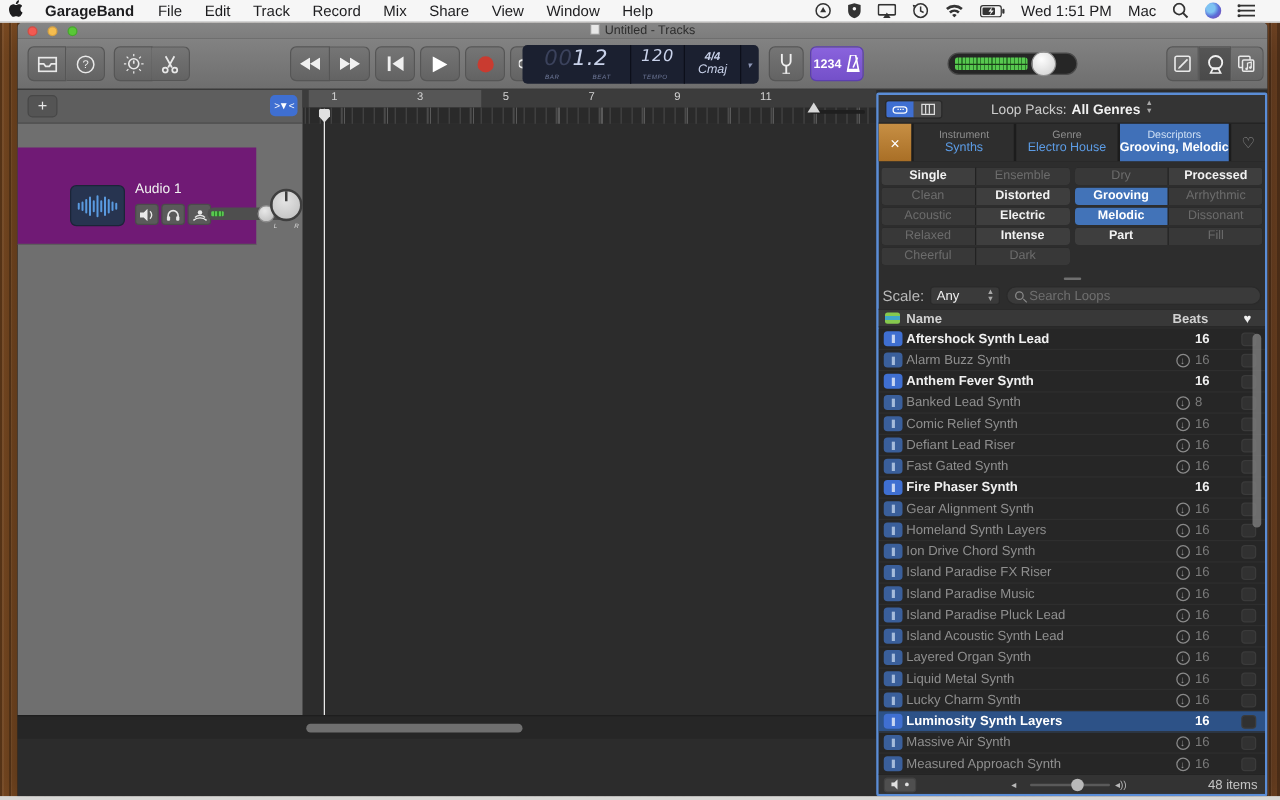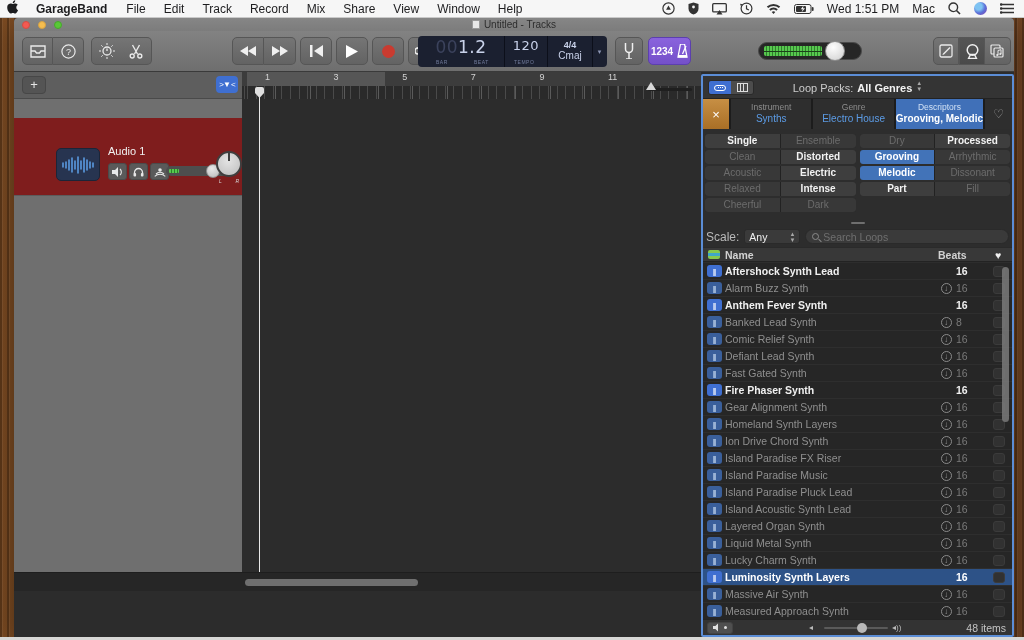--- a/index.html
+++ b/index.html
@@ -14,21 +14,21 @@
   .wallpaper:after{content:"";position:absolute;inset:0;background:repeating-linear-gradient(90deg,rgba(0,0,0,.25) 0 2px,rgba(255,255,255,.06) 2px 3px,transparent 3px 7px);}
   .desk-bottom { left:0; top:637px; width:1024px; height:3px; background:#d8d8d6; z-index:60;}
 
   
   .menubar { left:0; top:0; width:1024px; height:18px; background:#f6f6f6; border-bottom:1px solid #c9c9c9;
     display:flex; align-items:center; font-size:12px; color:#1d1d1f; z-index:90; }
   .apple { width:26px; text-align:center; }
   .menu-items { display:flex; }
   .menu-item { padding:0 9px; line-height:18px; }
   .menu-item.app { font-weight:bold; padding:0 10px; }
-  .menu-status { margin-left:auto; display:flex; align-items:center; gap:13px; padding-right:10px; }
+  .menu-status { margin-left:auto; display:flex; align-items:center; gap:13px; padding-right:20px; }
   .menu-status svg { display:block; }
   .mb-time, .mb-user { font-size:12px; }
   .siri-orb { width:13px; height:13px; border-radius:50%;
     background:radial-gradient(circle at 35% 35%, #7ec3f2 0 28%, #5a6fd8 55%, #8a3fa8 100%); }
 
   
   .window { left:14px; top:18px; width:1000px; height:619px; background:#2c2c2c;
     border-radius:4px 4px 0 0; overflow:hidden; box-shadow:0 8px 30px rgba(0,0,0,.45); }
 
   .titlebar { left:0; top:0; width:1000px; height:13px; background:linear-gradient(#868686,#7c7c7c); }
@@ -43,21 +43,21 @@
     border-bottom:1px solid #3a3a3a; }
   .tb-btn { position:absolute; top:6px; height:28px; background:linear-gradient(#757575,#636363);
     border:1px solid #565656; display:flex; align-items:center; justify-content:center; color:#e9e9e9; }
   .tb-btn svg{ display:block; }
   .grp-l { border-radius:5px 0 0 5px; } .grp-r { border-radius:0 5px 5px 0; border-left:none;} .grp-s{border-radius:5px;}
   .rec-dot { width:13px; height:13px; border-radius:50%; background:#c93b30; }
 
   
   .lcd { left:404px; top:5px; width:189px; height:31px; background:#1b2030; border-radius:4px;
     display:flex; color:#c9d2ea; }
-  .lcd-sec { position:relative; height:100%; }
+  .lcd-sec { position:relative; height:100%;font-style:italic; }
   .lcd-sec + .lcd-sec { border-left:1px solid #0c0f1a; }
   .lcd-barbeat { width:86px; text-align:center;}
   .lcd-big { font-family:"DejaVu Sans", sans-serif; font-size:17px; line-height:22px; letter-spacing:.5px;}
   .lcd-dim { color:#3b425c; }
   .lcd-lab { position:absolute; bottom:2px; font-size:5px; letter-spacing:.5px; color:#707a9a; }
   .lcd-tempo { width:43px; text-align:center; }
   .lcd-key { width:45px; text-align:center; font-size:9px; }
   .lcd-chev { width:14px; display:flex; align-items:center; justify-content:center; color:#8d96b5; font-size:7px;}
 
   .count-btn { left:634px; top:6px; width:43px; height:28px; background:linear-gradient(#8a63dd,#7450c9);
@@ -74,21 +74,21 @@
   .master-knob { position:absolute; left:66px; top:-2px; width:20px; height:20px; border-radius:50%;
     background:radial-gradient(circle at 40% 30%, #fdfdfd, #cfcfcf); border:1px solid #8f8f8f; }
 
   
   .ctrlbar { left:0; top:54px; width:228px; height:27px; background:#5e5e5e; border-bottom:1px solid #4a4a4a; }
   .add-track { position:absolute; left:8px; top:4px; width:24px; height:18px; background:#545454; border:1px solid #474747;
     border-radius:4px; color:#e6e6e6; font-size:13px; line-height:16px; text-align:center; }
   .fit-btn { position:absolute; left:202px; top:4px; width:22px; height:17px; background:#3f6fd1; border-radius:4px;
     color:#fff; font-size:8px; line-height:17px; text-align:center; letter-spacing:-1px; }
   .track-col { left:0; top:81px; width:228px; height:473px; background:#6f6f6f; }
-  .track-row { position:absolute; left:0; top:19px; width:228px; height:78px; background:#7f1d1d; border-bottom:1px solid #5c5c5c;}
+  .track-row { position:absolute; left:0; top:19px; width:191px; height:78px; background:#701a75; border-bottom:1px solid #5c5c5c;}
   .trk-icon { position:absolute; left:42px; top:30px; width:44px; height:33px; background:#273450; border:1px solid #1b2538;
     border-radius:5px; display:flex; align-items:center; justify-content:center; }
   .trk-name { position:absolute; left:94px; top:27px; font-size:11px; color:#f0f0f0; }
   .trk-btn { position:absolute; top:45px; width:19px; height:17px; background:#5a5a5a; border:1px solid #4b4b4b;
     border-radius:3px; display:flex; align-items:center; justify-content:center; }
   .trk-slider { position:absolute; left:152px; top:48px; width:62px; height:10px; background:#4e4e4e; border-radius:5px; }
   .trk-meter { position:absolute; left:3px; top:3px; width:10px; height:4px;
      background:repeating-linear-gradient(90deg,#57c94f 0 2px,#2f7f2c 2px 3px); border-radius:1px;}
   .trk-thumb { position:absolute; left:40px; top:-2px; width:14px; height:14px; border-radius:50%;
      background:radial-gradient(circle at 40% 30%, #e8e8e8, #b9b9b9); border:1px solid #8f8f8f; }
@@ -654,21 +654,21 @@
           </span>
     <span class="loop-beats">16</span>
     <span class="favcell">
             <i></i>
           </span>
   </div>
         <div class="loop-row">
     <span class="loop-ico">
             <i>|||</i>
           </span>
-    <span class="loop-name">Defiant Lead Synth</span>
+    <span class="loop-name">Defiant Lead Riser</span>
     <span class="dlwrap">
             <i class="dl">↓</i>
           </span>
     <span class="loop-beats">16</span>
     <span class="favcell">
             <i></i>
           </span>
   </div>
         <div class="loop-row">
     <span class="loop-ico">

